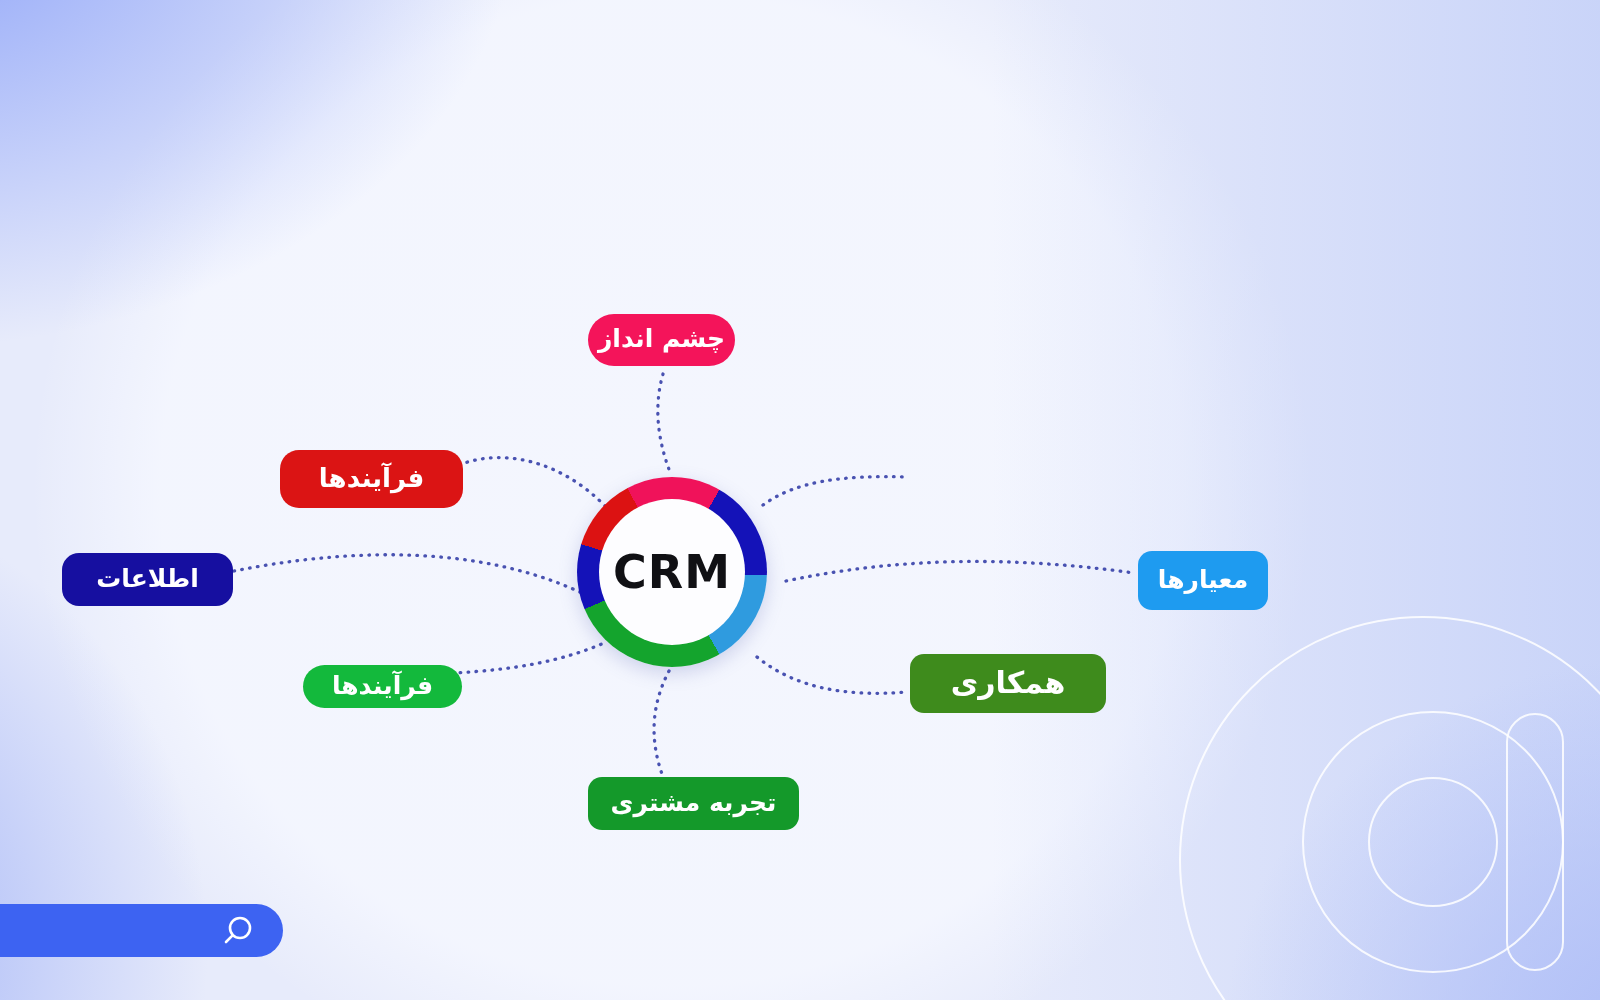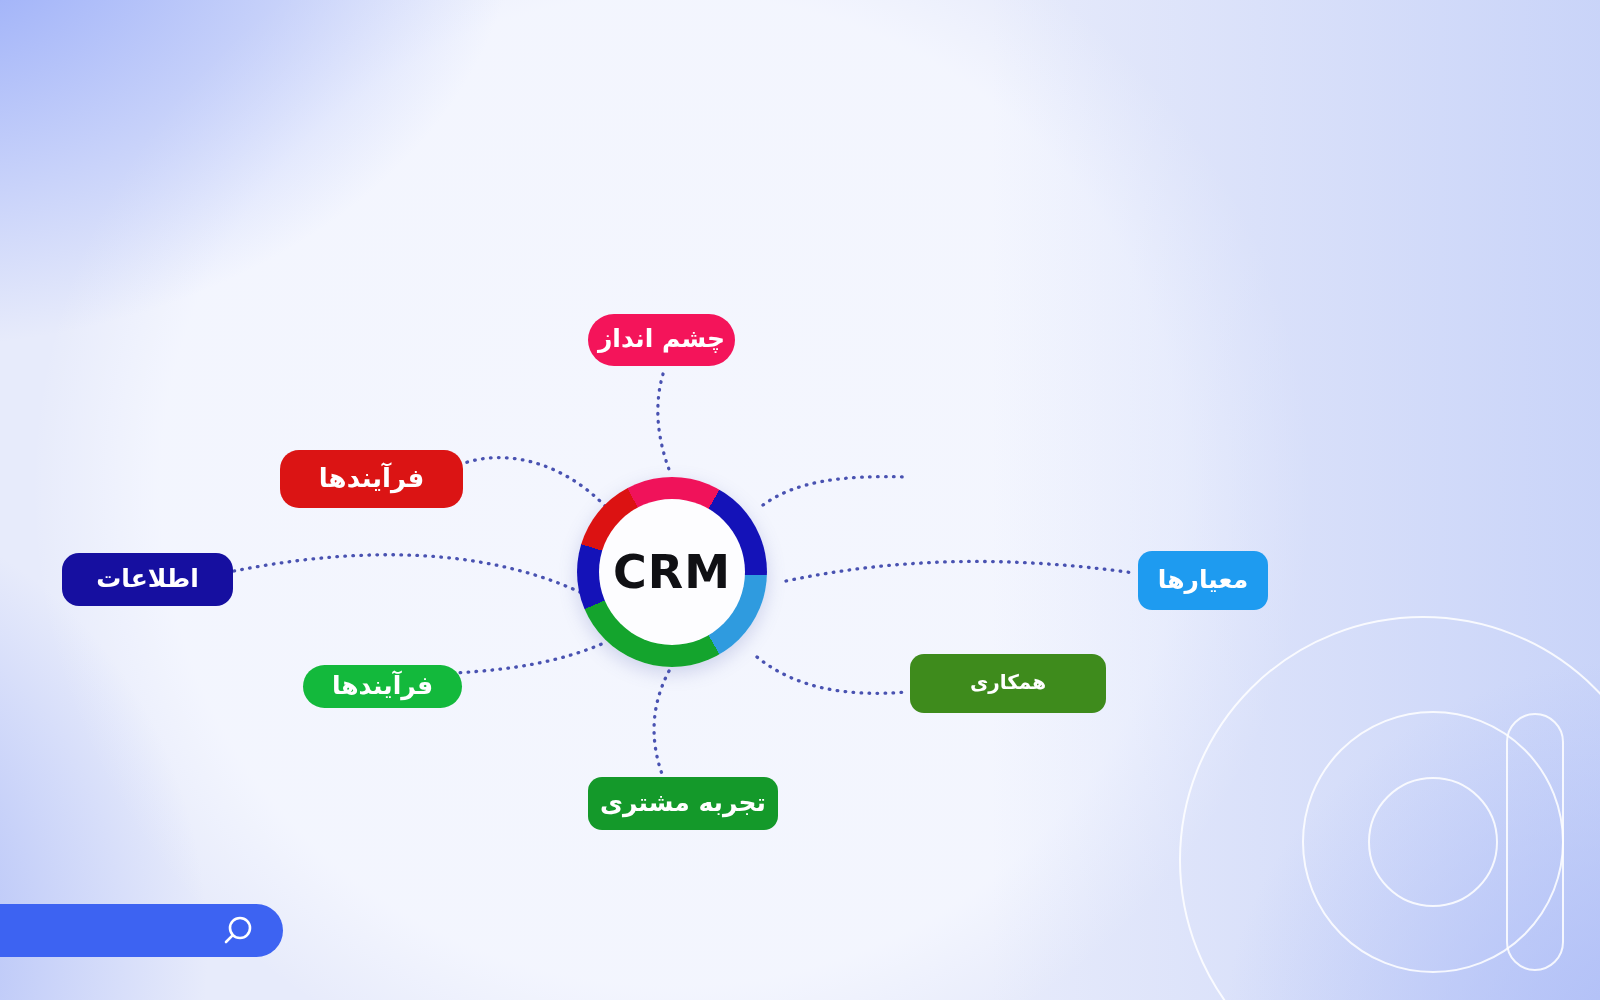--- a/index.html
+++ b/index.html
@@ -43,24 +43,24 @@
     direction:rtl;
     color:#ffffff;font-weight:bold;font-size:25px;
     border-radius:15px;
     padding-bottom:3px;box-sizing:border-box;
     white-space:nowrap;
   }
   .n-vision{left:588px;top:314px;width:147px;height:52px;border-radius:26px;}
   .n-technology{left:280px;top:450px;width:183px;height:58px;border-radius:19px;font-size:26px;}
   .n-information{left:62px;top:553px;width:171px;height:53px;border-radius:17px;}
   .n-processes{left:303px;top:665px;width:159px;height:43px;border-radius:24px;}
-  .n-customer-experience{left:588px;top:777px;width:190px;height:53px;border-radius:14px;}
+  .n-customer-experience{left:588px;top:777px;width:211px;height:53px;border-radius:14px;}
   .n-strategy{left:912px;top:455px;width:150px;height:53px;border-radius:16px;}
   .n-metrics{left:1138px;top:551px;width:130px;height:59px;border-radius:14px;}
-  .n-collaboration{left:910px;top:654px;width:196px;height:59px;border-radius:14px;font-size:20px;}
+  .n-collaboration{left:910px;top:654px;width:196px;height:59px;border-radius:14px;font-size:30px;}
 
   .center-node{
     position:absolute;z-index:2;
     left:577px;top:477px;width:190px;height:190px;
     border-radius:50%;
     box-shadow:0 6px 18px rgba(90,105,180,0.25);
   }
   .center-inner{
     position:absolute;inset:22px;
     background:#FDFDFF;border-radius:50%;

